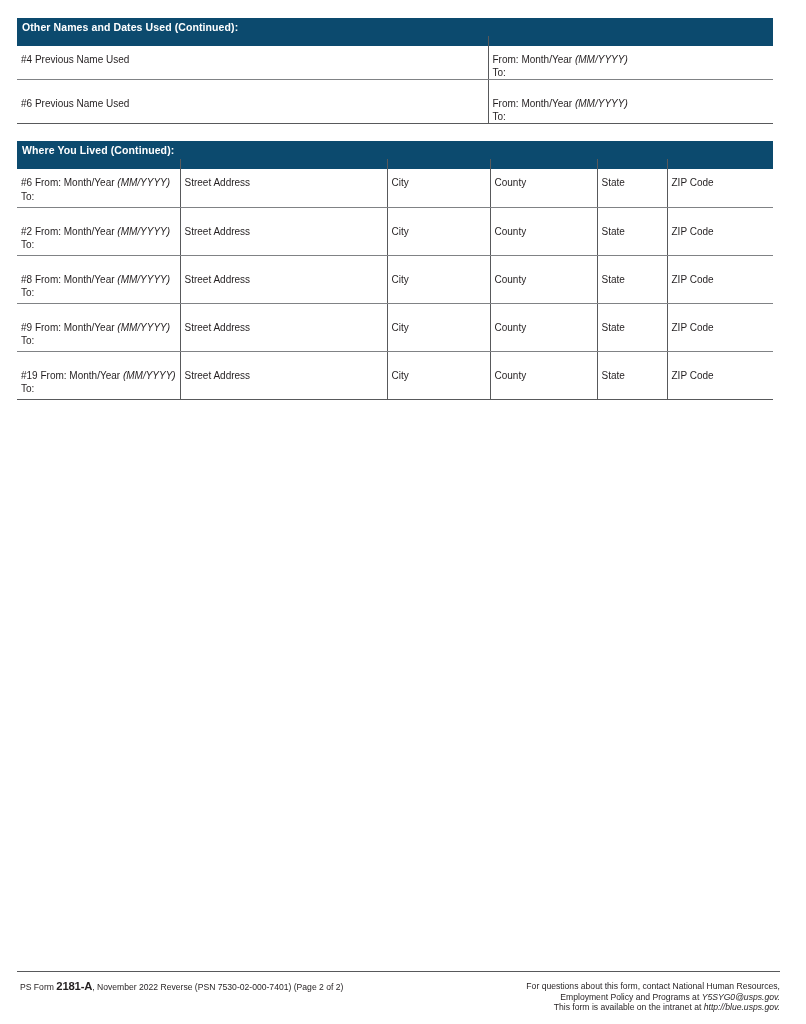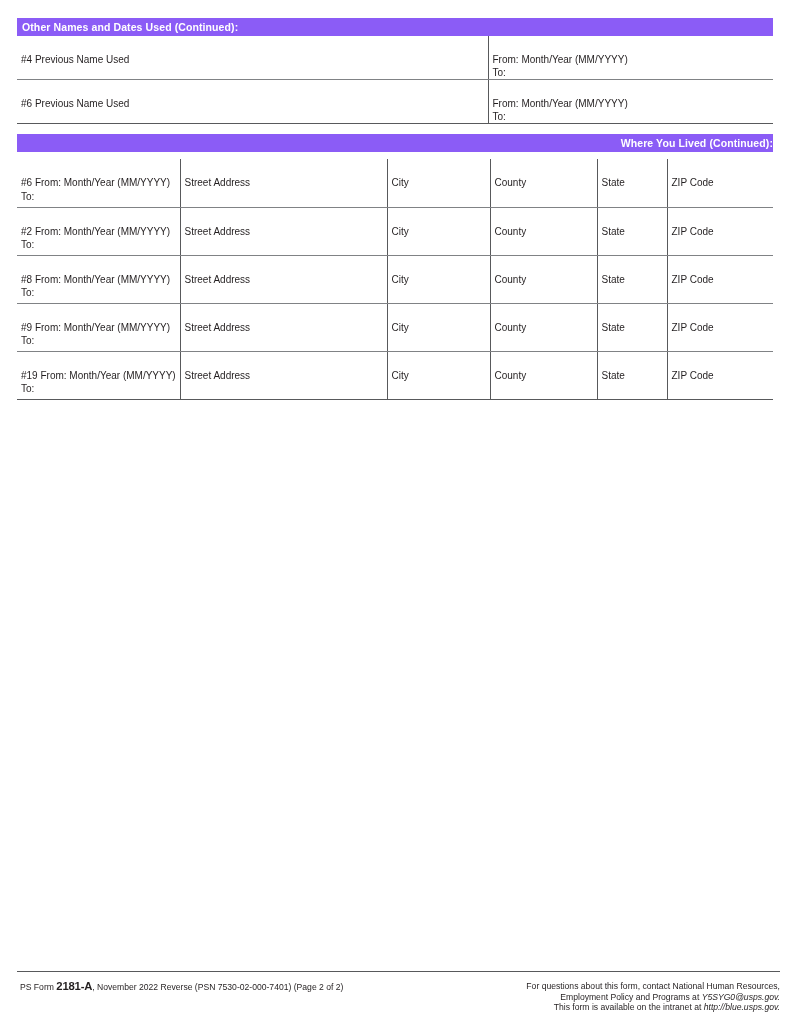--- a/index.html
+++ b/index.html
@@ -19,22 +19,22 @@
     width: 806px;
     height: 1024px;
     box-sizing: border-box;
   }
 
   
   .section-bar {
     position: absolute;
     left: 17px;
     width: 756px;
-    height: 18px;
-    background: #8b5cf6;
+    height: 28px;
+    background: #0c4a6e;
     color: #ffffff;
     font-size: 10.5px;
     font-weight: bold;
     line-height: 18px;
     padding-left: 5px;
     box-sizing: border-box;
     letter-spacing: 0.1px;
   }
 
   
@@ -52,21 +52,21 @@
     padding: 18px 0 0 4px;
     font-size: 10px;
     line-height: 12.5px;
     color: #231f20;
     box-sizing: border-box;
   }
   .ftable td:last-child { border-right: none; }
   .ftable tr:last-child td { border-bottom: 1.6px solid #58595b; }
 
   .cell-label { display: block; white-space: nowrap; }
-  .cell-label .ital { }
+  .cell-label .ital { font-style: italic; }
 
   
   #names-table td { height: 34.5px; }
   #names-table .to-line { display: block; margin-top: 0px; }
 
   
   #lived-table td { height: 48px; }
   #lived-table td.dates { position: relative; }
   #lived-table .to-line {
     position: absolute;
@@ -137,21 +137,21 @@
           <span class="cell-label">#6 Previous Name Used</span>
         </td>
         <td>
           <span class="cell-label"><span>From: Month/Year </span><span class="ital">(MM/YYYY)</span></span>
           <span class="cell-label to-line">To:</span>
         </td>
       </tr>
     </tbody>
   </table>
 
-  <div class="section-bar" style="top:134px;text-align:right;">Where You Lived (Continued):</div>
+  <div class="section-bar" style="top:141px;">Where You Lived (Continued):</div>
 
   <table class="ftable" id="lived-table" style="top:159px;">
     <colgroup>
       <col style="width:163px;">
       <col style="width:207px;">
       <col style="width:103px;">
       <col style="width:107px;">
       <col style="width:70px;">
       <col style="width:106px;">
     </colgroup>

